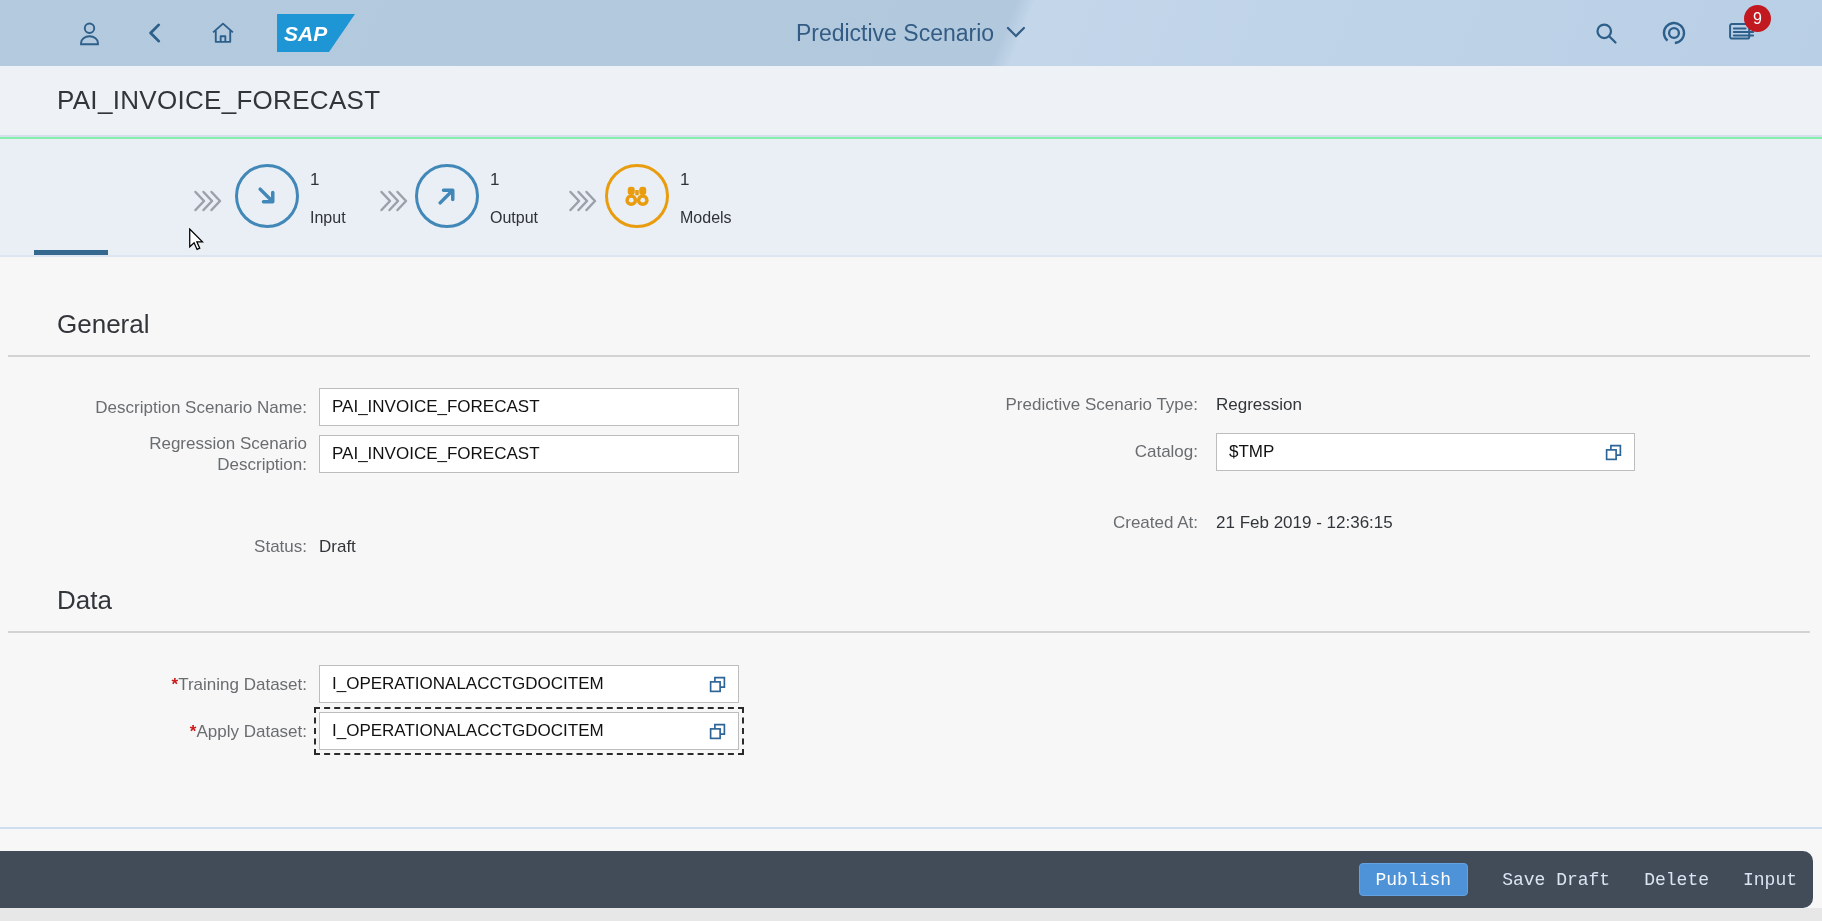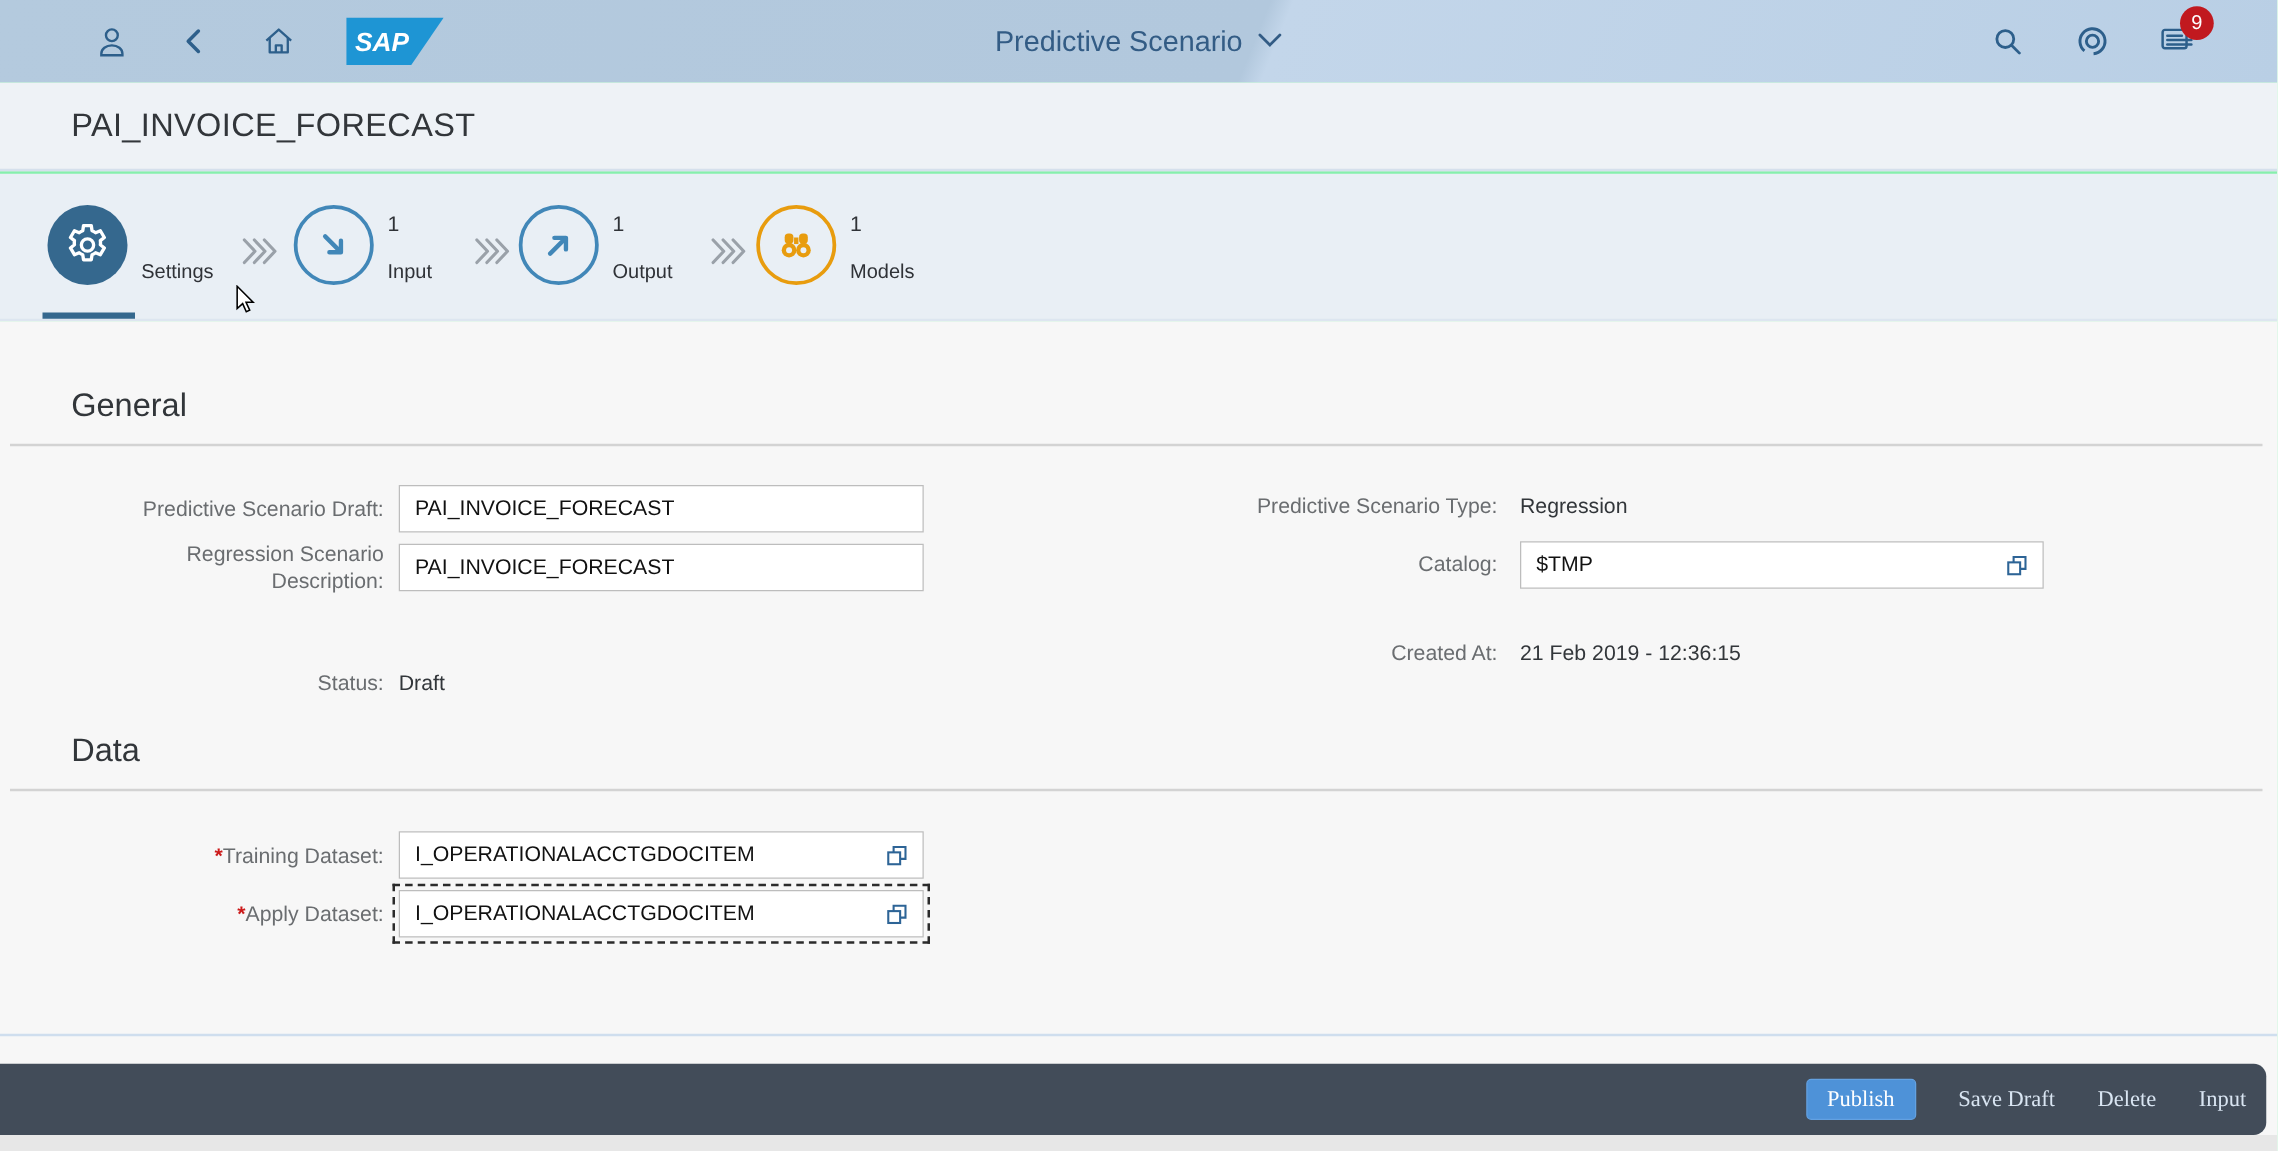--- a/index.html
+++ b/index.html
@@ -59,21 +59,21 @@
   .vh-btn { width:42px; height:100%; display:flex; align-items:center; justify-content:center; color:#2d6496; cursor:pointer; flex:none; }
   .vh-cat { width:419px; }
   .focused { outline:2px dashed #2b2b2b; outline-offset:3px; }
 
   .hairline { position:absolute; top:570px; left:0; width:100%; height:2px; background:#cfdeee; }
 
   
   .footer { position:absolute; top:851px; left:0; width:1813px; height:57px; background:#424c59;
             border-radius:0 10px 10px 0; display:flex; align-items:center; justify-content:flex-end;
             gap:34px; padding-right:16px; }
-  .ftr-btn { background:transparent; border:none; color:#d9e5f2; font-size:18px; font-family:Liberation Serif, serif; cursor:pointer; }
+  .ftr-btn { background:transparent; border:none; color:#d9e5f2; font-size:18px; font-family:Liberation Mono, monospace; cursor:pointer; }
   .ftr-btn.primary { background:#4e92d8; border:1px solid #63a1e1; border-radius:4px; color:#fff; height:33px; padding:0 16px; }
   .bottom-strip { position:absolute; top:908px; left:0; width:100%; height:13px; background:#e7e7e7; }
 
   .cursor { position:absolute; left:186px; top:228px; z-index:50; pointer-events:none; }
 </style>
 </head>
 <body>
 
 <div class="screen">
 
@@ -136,34 +136,20 @@
       </span>
     </div>
   </header>
 
   <div class="titlebar">
     <h1 class="page-title">PAI_INVOICE_FORECAST</h1>
   </div>
 
   <nav class="flowbar">
 
-    <div class="flow-node" style="left:38px">
-      <div class="flow-circle fc-active">
-        <svg width="38" height="38" viewBox="0 0 24 24">
-          <g fill="none" stroke="#fff" stroke-width="1.7" stroke-linejoin="round">
-            <path d="M13.9 2.2 l.4 2.6 a7.3 7.3 0 0 1 1.8 1 l2.4-1 2 3.4 -2 1.6 a7.6 7.6 0 0 1 0 2.1 l2 1.6 -2 3.4 -2.4-1 a7.3 7.3 0 0 1 -1.8 1 l-.4 2.6 h-3.9 l-.4-2.6 a7.3 7.3 0 0 1 -1.8-1 l-2.4 1 -2-3.4 2-1.6 a7.6 7.6 0 0 1 0-2.1 l-2-1.6 2-3.4 2.4 1 a7.3 7.3 0 0 1 1.8-1 l.4-2.6 z"></path>
-            <circle cx="12" cy="12" r="3.1"></circle>
-          </g>
-        </svg>
-      </div>
-      <div class="flow-meta">
-        <div class="flow-count"></div>
-        <div class="flow-label">Settings</div>
-      </div>
-    </div>
 
     <svg class="flow-connector" style="left:193px" width="30" height="24" viewBox="0 0 30 24" fill="none" stroke="#9aa1a9" stroke-width="2.5" stroke-linecap="round" stroke-linejoin="round">
       <path d="M2.5 3 l8.5 9 -8.5 9"></path>
         <path d="M10.5 3 l8.5 9 -8.5 9"></path>
         <path d="M18.5 3 l8.5 9 -8.5 9"></path>
     </svg>
 
     <div class="flow-node" style="left:235px">
       <div class="flow-circle fc-blue">
         <svg width="30" height="30" viewBox="0 0 24 24" fill="none" stroke="#4187b8" stroke-width="2.8" stroke-linecap="round" stroke-linejoin="round">
@@ -222,21 +208,21 @@
 
     <div class="flow-underline"></div>
   </nav>
 
   <main class="content">
 
     <h2 class="sec-heading" style="top:52px">General</h2>
     <div class="sec-divider" style="top:98px"></div>
 
     <div class="form-row" style="top:131px; left:0;">
-      <label class="lbl">Predictive Scenario Draft:</label>
+      <label class="lbl">Description Scenario Name:</label>
       <span class="gap"></span>
       <input class="txt-input" type="text" value="PAI_INVOICE_FORECAST" style="">
     </div>
 
     <div class="form-row" style="top:176px; left:0;">
       <label class="lbl">Regression Scenario Description:</label>
       <span class="gap"></span>
       <input class="txt-input" type="text" value="PAI_INVOICE_FORECAST" style="">
     </div>
 

